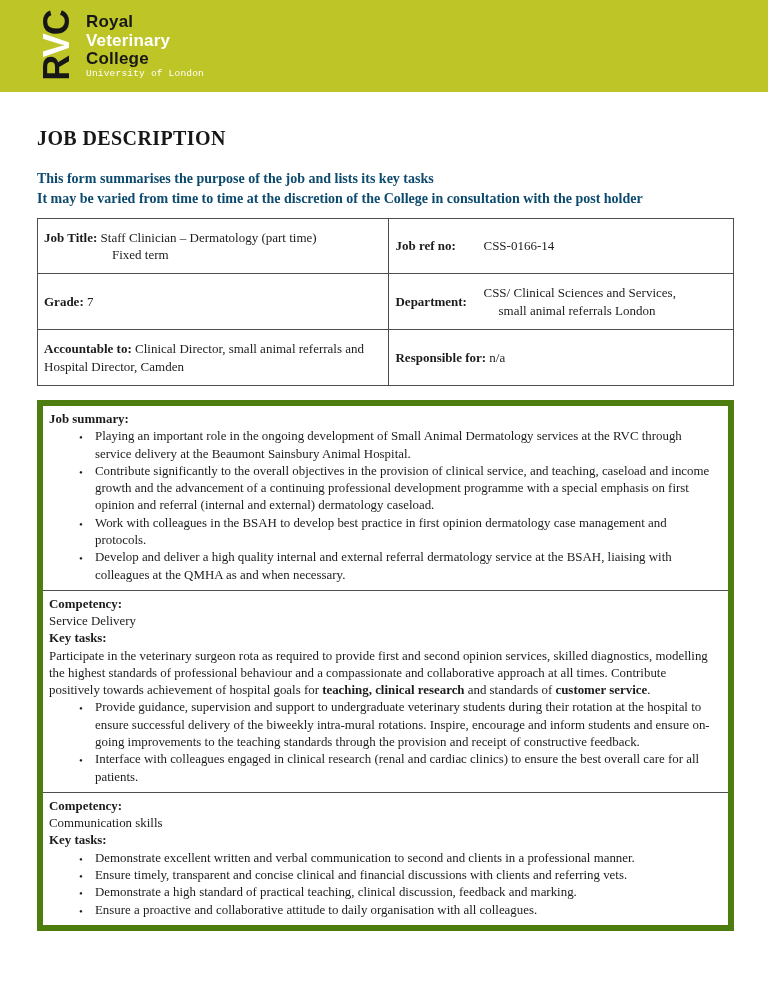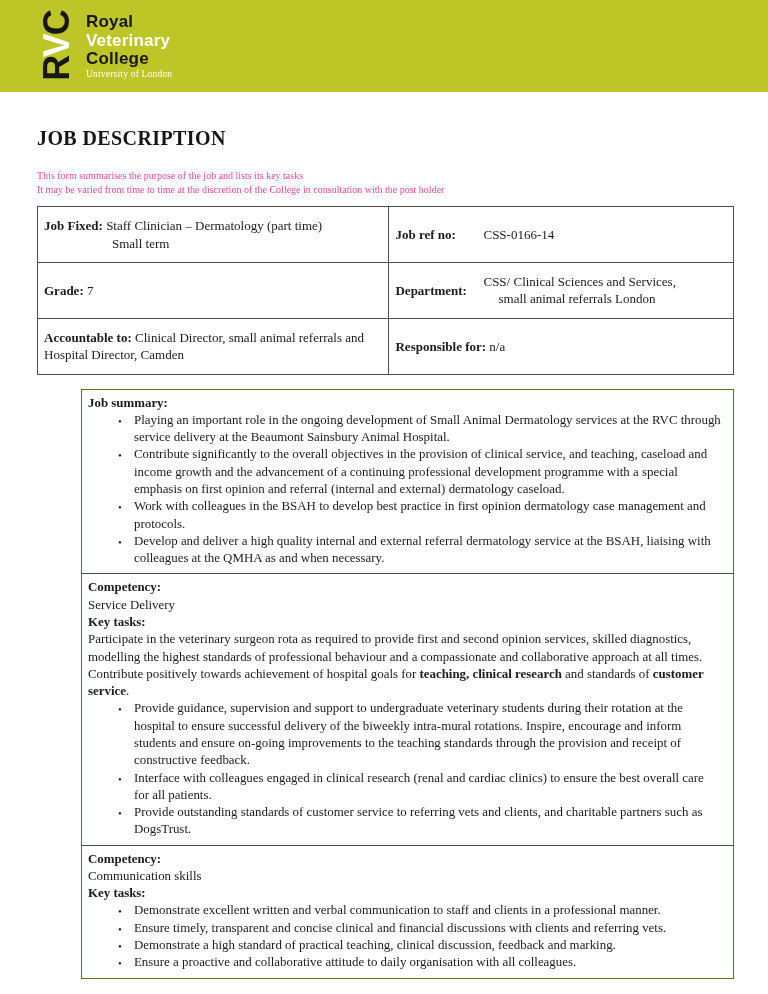--- a/index.html
+++ b/index.html
@@ -20,51 +20,51 @@
     font-size:36px; letter-spacing:-2px; white-space:nowrap; line-height:1;
   }
   .lt-dark { color:#171717; }
   .lt-light { color:#ffffff; }
   .logo-text { margin-left:7px; padding-top:2px; }
   .logo-line {
     font-family:"Liberation Sans",sans-serif; font-weight:bold;
     font-size:17px; line-height:1.07; letter-spacing:0.2px;
   }
   .logo-sub {
-    font-family:Liberation Serif, serif; font-size:9.5px;
+    font-family:Liberation Mono, monospace; font-size:9.5px;
     color:#ffffff; margin-top:0; letter-spacing:0.2px;
   }
   
   .content { padding:0 34px 0 37px; }
   .page-title {
     margin-top:33px; font-size:20px; font-weight:bold;
     letter-spacing:0.4px; color:#161616;
   }
   .intro { margin-top:17px; }
-  .intro-line { font-size:10px; line-height:1.42; color:#ec4899; }
+  .intro-line { font-size:14px; line-height:1.42; color:#0c4a6e;font-weight:bold; }
   
   table.info {
     width:100%; border-collapse:collapse; margin-top:9px;
     table-layout:fixed;
   }
   table.info td {
     border:1px solid #4d4d4d; vertical-align:middle;
     padding:10px 8px 10px 6px; font-size:13px;
   }
   td.c-left  { width:50.5%; }
   td.c-right { width:49.5%; }
   .b { font-weight:bold; }
   .line2-title { padding-left:68px; }
   .rcell { display:flex;align-items:center; }
   .rlabel { font-weight:bold; width:88px; flex-shrink:0; }
   .rline2 { padding-left:7px;margin-left:8px; }
   .row-tall td { padding-top:13px; padding-bottom:13px; }
   
   .sections {
-    margin-top:14px; border:1px solid #4d7c0f;margin-left:44px;
+    margin-top:14px; border:6px solid #4d7c0f;
   }
   .section { padding:5px 10px 6px 6px; border-bottom:1px solid #4d4d4d; }
   .section:last-child { border-bottom:none; }
   .sec-h { font-weight:bold; }
   .bullet { display:flex; }
   .dot { width:16px; margin-left:30px; flex-shrink:0; text-align:left; }
   .dot::before { content:"\2022"; font-size:11px; position:relative; top:1px; }
   .btxt { flex:1; padding-right:2px; }
   .para { }
 </style>
@@ -91,22 +91,22 @@
 
   <div class="intro">
     <div class="intro-line">This form summarises the purpose of the job and lists its key tasks</div>
     <div class="intro-line">It may be varied from time to time at the discretion of the College in consultation with the post holder</div>
   </div>
 
   <table class="info">
     <tbody>
         <tr>
       <td class="c-left">
-        <div><span class="b">Job Fixed:</span> <span>Staff Clinician – Dermatology (part time)</span></div>
-        <div class="line2-title">Small term</div>
+        <div><span class="b">Job Title:</span> <span>Staff Clinician – Dermatology (part time)</span></div>
+        <div class="line2-title">Fixed term</div>
       </td>
       <td class="c-right">
         <div class="rcell">
           <span class="rlabel">Job ref no:</span>
           <span>CSS-0166-14</span>
         </div>
       </td>
     </tr>
     <tr class="row-tall">
       <td class="c-left">
@@ -161,33 +161,29 @@
       <div class="sec-h">Key tasks:</div>
       <div class="para"><span>Participate in the veterinary surgeon rota as required to provide first and second opinion services, skilled diagnostics, modelling the highest standards of professional behaviour and a compassionate and collaborative approach at all times. Contribute positively towards achievement of hospital goals for </span><span style="font-weight: bold;">teaching, clinical research</span><span> and standards of </span><span style="font-weight: bold;">customer service</span><span>.</span></div>
       <div class="bullet">
           <span class="dot"></span>
           <span class="btxt">Provide guidance, supervision and support to undergraduate veterinary students during their rotation at the hospital to ensure successful delivery of the biweekly intra-mural rotations. Inspire, encourage and inform students and ensure on-going improvements to the teaching standards through the provision and receipt of constructive feedback.</span>
         </div>
       <div class="bullet">
           <span class="dot"></span>
           <span class="btxt">Interface with colleagues engaged in clinical research (renal and cardiac clinics) to ensure the best overall care for all patients.</span>
         </div>
-      <div class="bullet">
-          <span class="dot"></span>
-          <span class="btxt">Provide outstanding standards of customer service to referring vets and clients, and charitable partners such as DogsTrust.</span>
-        </div>
     </div>
 
     <div class="section">
       <div class="sec-h">Competency:</div>
       <div>Communication skills</div>
       <div class="sec-h">Key tasks:</div>
       <div class="bullet">
           <span class="dot"></span>
-          <span class="btxt">Demonstrate excellent written and verbal communication to staff and clients in a professional manner.</span>
+          <span class="btxt">Demonstrate excellent written and verbal communication to second and clients in a professional manner.</span>
         </div>
       <div class="bullet">
           <span class="dot"></span>
           <span class="btxt">Ensure timely, transparent and concise clinical and financial discussions with clients and referring vets.</span>
         </div>
       <div class="bullet">
           <span class="dot"></span>
           <span class="btxt">Demonstrate a high standard of practical teaching, clinical discussion, feedback and marking.</span>
         </div>
       <div class="bullet">

